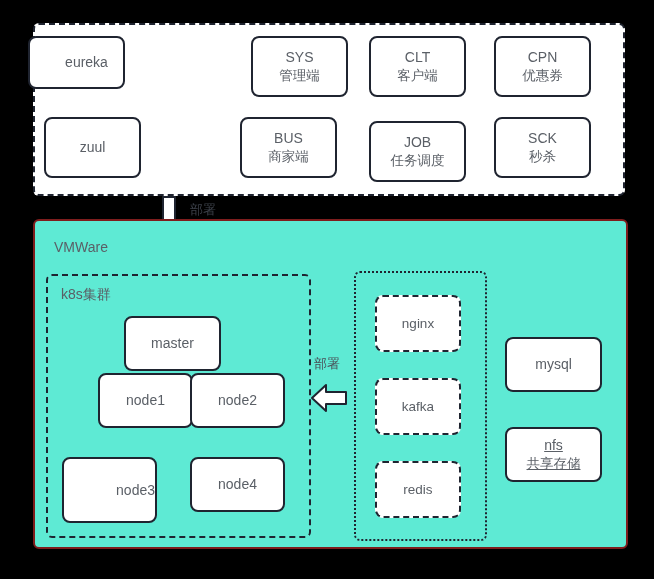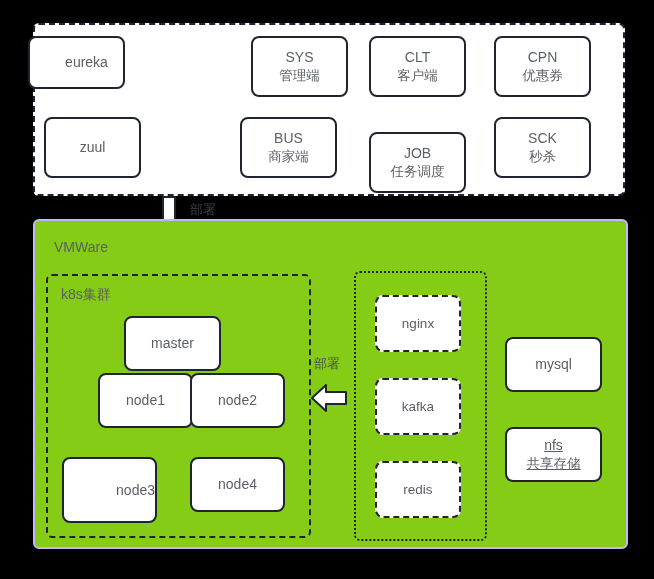--- a/index.html
+++ b/index.html
@@ -41,22 +41,22 @@
     background: #ffffff;
     border: 2px dashed #1f2430;
     border-radius: 6px;
   }
 
   
   #vmware-panel {
     position: absolute;
     left: 33px; top: 219px;
     width: 595px; height: 330px;
-    background: #84cc16;
-    border: 2px solid #c4b5fd;
+    background: #5eead4;
+    border: 2px solid #7f1d1d;
     border-radius: 6px;
   }
   .panel-label {
     position: absolute;
     color: #5a5f66;
     font-size: 14px;
     white-space: nowrap;
   }
 
   
@@ -131,21 +131,21 @@
         <div>CPN</div>
         <div class="sub">优惠券</div>
       </div>
       <div class="box" style="left: 44px; top: 117px; width: 97px; height: 61px;">
         <div>zuul</div>
       </div>
       <div class="box" style="left: 240px; top: 117px; width: 97px; height: 61px;">
         <div>BUS</div>
         <div class="sub">商家端</div>
       </div>
-      <div class="box" style="left: 369px; top: 132px; width: 97px; height: 61px;">
+      <div class="box" style="left: 369px; top: 121px; width: 97px; height: 61px;">
         <div>JOB</div>
         <div class="sub">任务调度</div>
       </div>
       <div class="box" style="left: 494px; top: 117px; width: 97px; height: 61px;">
         <div>SCK</div>
         <div class="sub">秒杀</div>
       </div>
     </div>
 
   <svg class="arrow" style="left:151px; top:195px;" width="36" height="76" viewBox="0 0 36 76">

